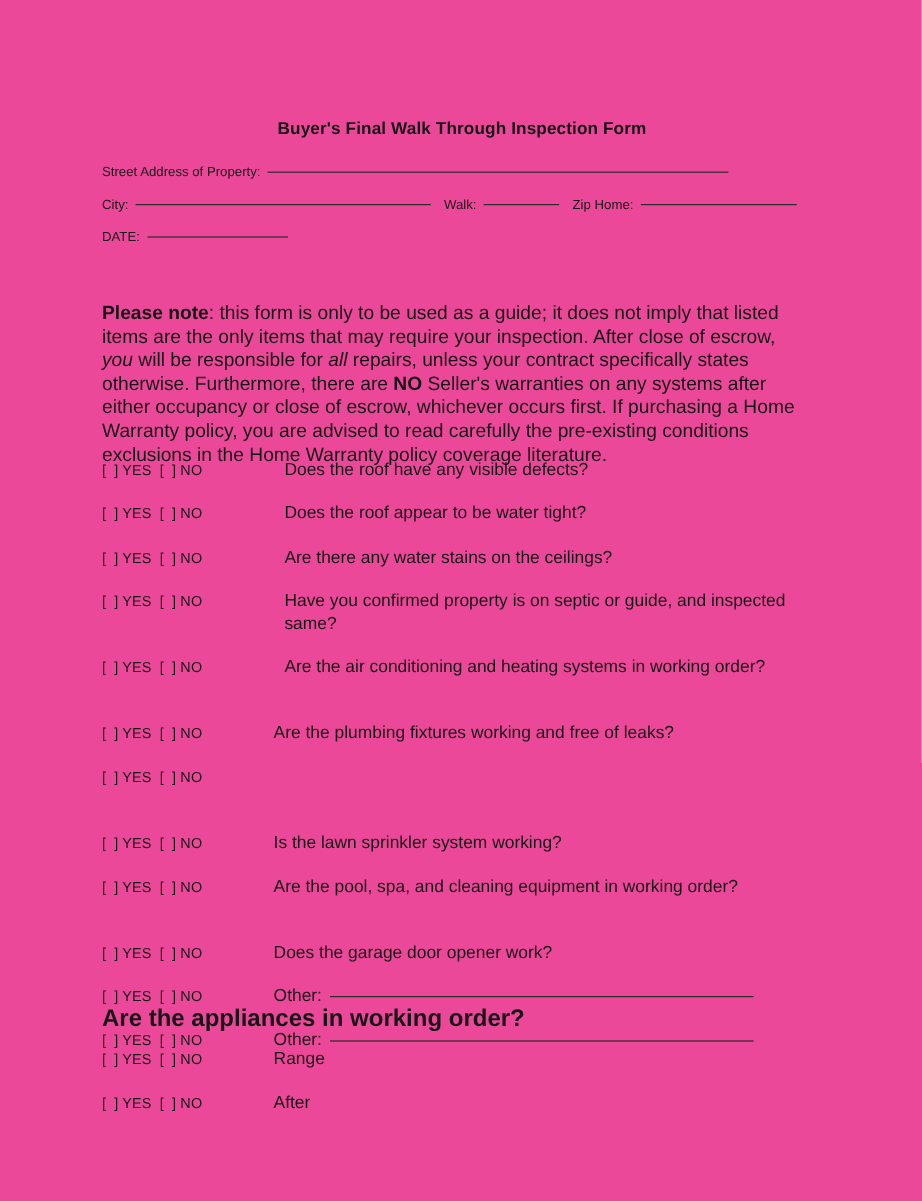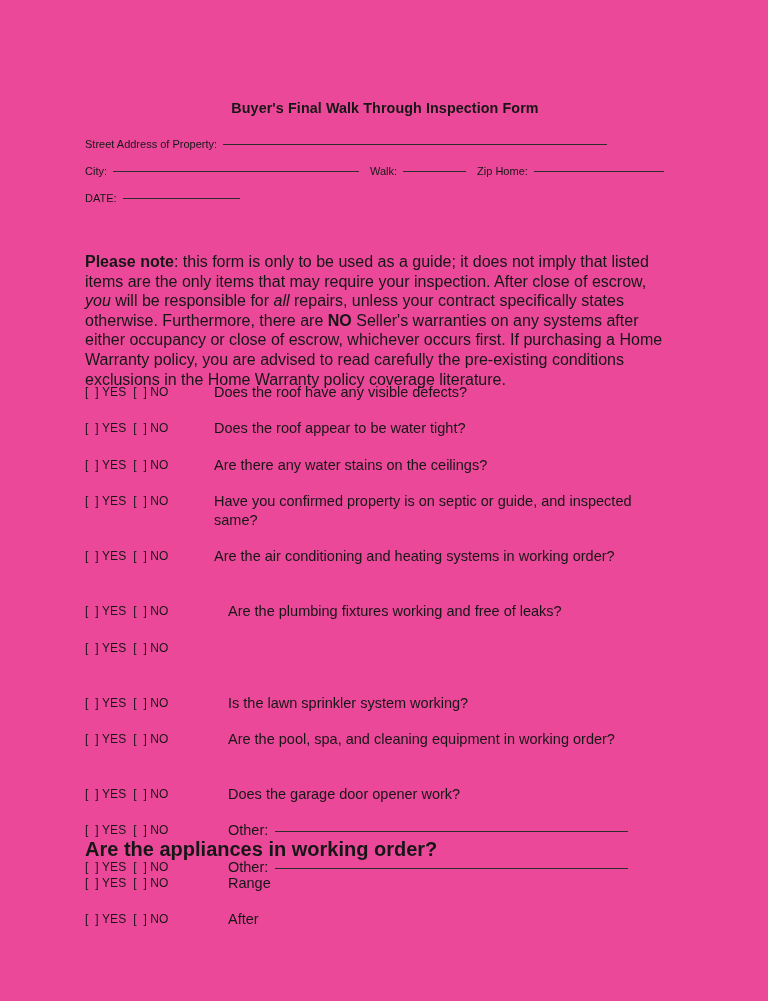--- a/index.html
+++ b/index.html
@@ -91,21 +91,21 @@
   .q-boxes {
     position: absolute;
     left: 0;
     top: 0;
     white-space: pre;
     font-size: 12px;
     letter-spacing: 0.1px;
   }
   .q-text {
     position: absolute;
-    left: 129px;
+    left: 152px;
     top: 0;
     width: 455px;
     font-size: 14.5px;
     line-height: 19px;
   }
   .q-text.indent { left: 143px; }
 
   .rule.other {
     width: 353px;
     margin-left: 7px;

